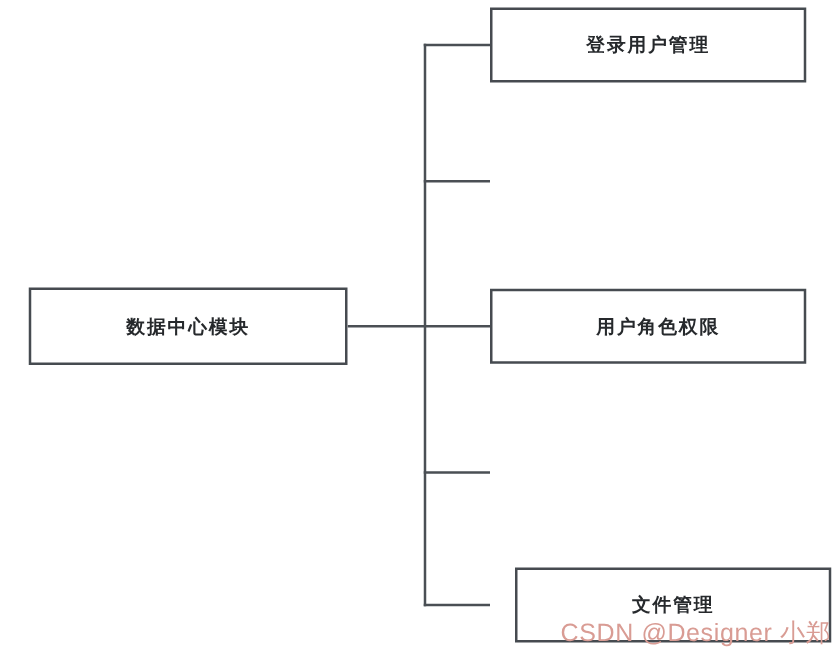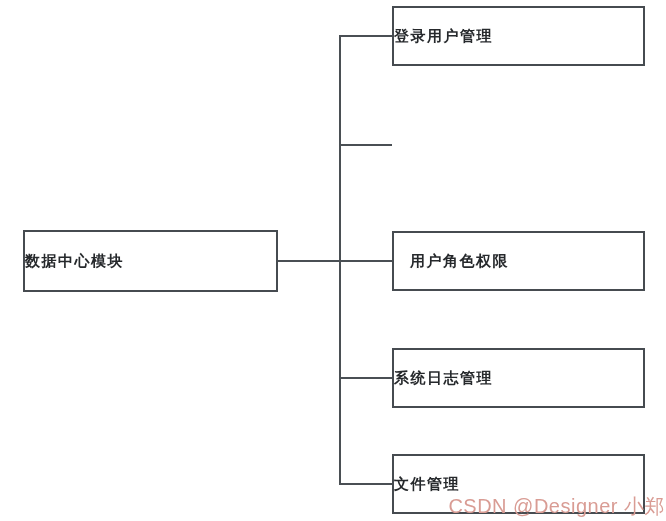--- a/index.html
+++ b/index.html
@@ -14,41 +14,42 @@
     background: var(--background, #ffffff);
     overflow: hidden;
   }
   .node {
     position: absolute;
     box-sizing: border-box;
     border: 2px solid var(--border, #464b50);
     background: #ffffff;
     display: flex;
     align-items: center;
+    justify-content: center;
     font-size: 15px;
     font-weight: bold;
     letter-spacing: 1.5px;
     color: var(--text, #26292c);
   }
   .node-root {
     left: 23px;
     top: 230px;
     width: 255px;
     height: 62px;
   }
   .node-child {
     left: 392px;
     width: 253px;
     height: 60px;
   }
   .node-child-0 { top: 6px; }
   .node-child-1 { top: 115px; }
   .node-child-2 { top: 231px; padding-left: 16px; }
   .node-child-3 { top: 348px; }
-  .node-child-4 { top: 454px; }
+  .node-child-4 { top: 454px; margin-left: 20px; }
   .connector {
     position: absolute;
     background: var(--line, #4a4f54);
   }
   .trunk      { left: 339px; top: 35px;  width: 2px;   height: 450px; }
   .branch-0   { left: 339px; top: 35px;  width: 53px;  height: 2px; }
   .branch-1   { left: 339px; top: 144px; width: 53px;  height: 2px; }
   .branch-2   { left: 278px; top: 260px; width: 114px; height: 2px; }
   .branch-3   { left: 339px; top: 377px; width: 53px;  height: 2px; }
   .branch-4   { left: 339px; top: 483px; width: 53px;  height: 2px; }
@@ -79,22 +80,19 @@
   <div class="node node-root">
     <span>数据中心模块</span>
   </div>
 
   <div class="node node-child node-child-0">
     <span>登录用户管理</span>
   </div>
   <div class="node node-child node-child-2">
     <span>用户角色权限</span>
   </div>
-  <div class="node node-child node-child-3">
-    <span>系统日志管理</span>
-  </div>
   <div class="node node-child node-child-4">
     <span>文件管理</span>
   </div>
 
   <div class="watermark">CSDN @Designer 小郑</div>
 
 </div>
 
 </body></html>

